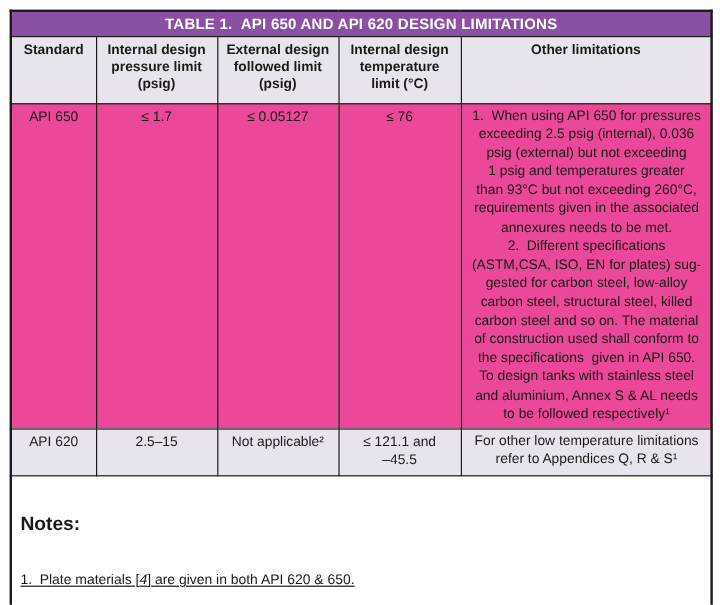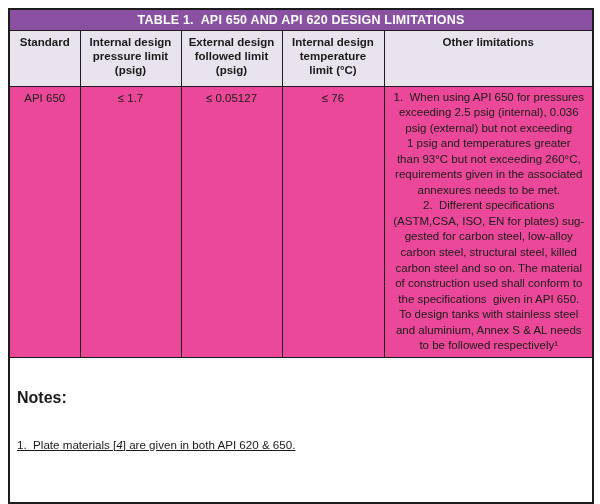--- a/index.html
+++ b/index.html
@@ -120,20 +120,29 @@
 (ASTM,CSA, ISO, EN for plates) sug-
 gested for carbon steel, low-alloy
 carbon steel, structural steel, killed
 carbon steel and so on. The material
 of construction used shall conform to
 the specifications  given in API 650.
 To design tanks with stainless steel
 and aluminium, Annex S &amp; AL needs
 to be followed respectively¹</td>
       </tr>
+      <tr class="data-row row-620">
+        <td>API 620</td>
+        <td>2.5–15</td>
+        <td>Not applicable²</td>
+        <td>≤ 121.1 and
+–45.5</td>
+        <td class="other-cell">For other low temperature limitations
+refer to Appendices Q, R &amp; S¹</td>
+      </tr>
       <tr>
         <td class="notes-cell" colspan="5">
           <div class="notes-heading">Notes:</div>
           <p class="note"><span>1.  Plate materials [</span><em>4</em><span>] are given in both API 620 &amp; 650.</span></p>
           
         </td>
       </tr>
     </tbody>
   </table>
 </div>

